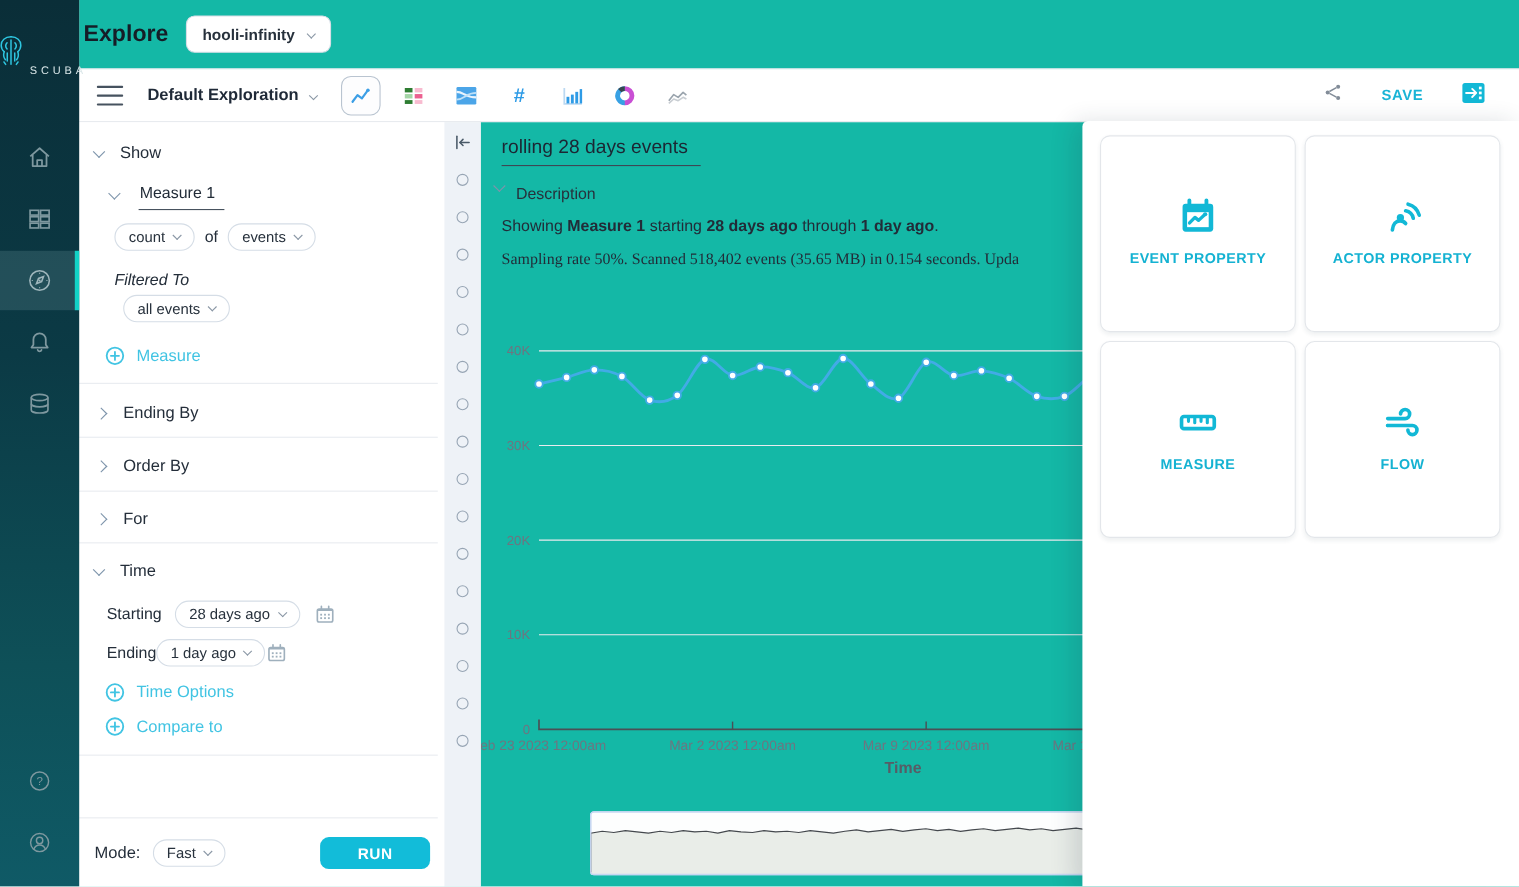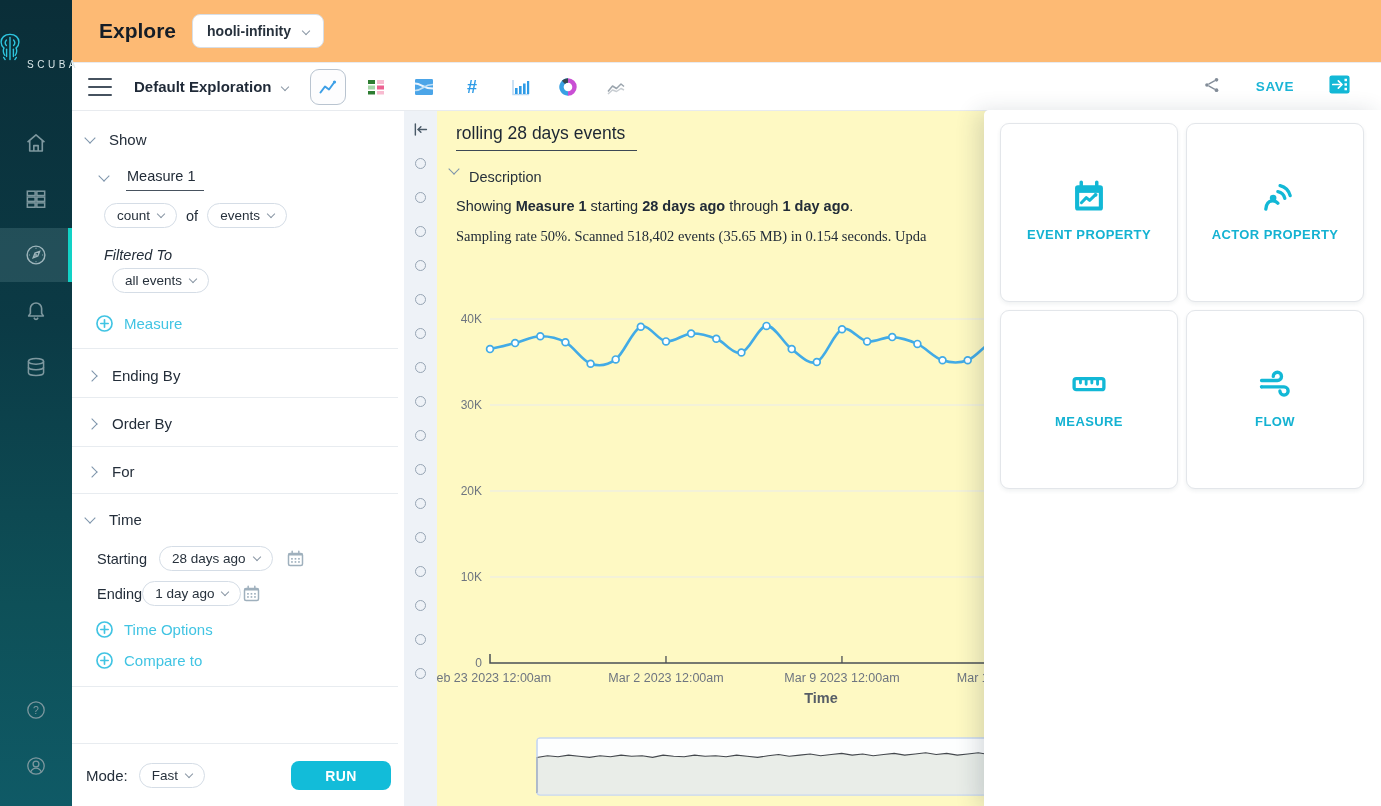--- a/index.html
+++ b/index.html
@@ -14,21 +14,21 @@
   .nav-item { position:relative; height:54px; margin-bottom:2px; display:flex; align-items:center; justify-content:center; color:#7e989f; cursor:pointer; }
   .nav-item svg { width:26px; height:26px; }
   .nav-item.active { background:rgba(143,188,196,.18); color:#9fb6bc; }
   .nav-item.active .active-bar { position:absolute; right:0; top:0; bottom:0; width:4px; background:#12d2c6; }
   #nav { margin-top:46px; }
   #sidebar-footer { position:absolute; bottom:8px; left:0; right:0; }
   #sidebar-footer .nav-item { height:48px; margin-bottom:8px; }
   #sidebar-footer svg { width:24px; height:24px; }
 
   
-  #topbar { position:absolute; left:72px; top:0; right:0; height:63px; background:#fdba74; border-bottom:1px solid #e8ebef; display:flex; align-items:center; padding-left:27px; z-index:5; }
+  #topbar { position:absolute; left:72px; top:0; right:0; height:63px; background:#14b8a6; border-bottom:1px solid #e8ebef; display:flex; align-items:center; padding-left:4px; z-index:5; }
   #page-title { font-size:21px; font-weight:700; color:#151d27; margin-right:16px; }
   .dropdown-pill { display:inline-flex; align-items:center; gap:12px; border:1px solid #d7dee6; border-radius:8px; height:34px; padding:0 14px; font-size:14px; font-weight:600; color:#27313c; background:#fff; cursor:pointer; }
 
   
   #toolbar { position:absolute; left:72px; top:63px; right:0; height:48px; background:#fff; border-bottom:1px solid #e8ebef; display:flex; align-items:center; padding:0 16px; z-index:5; }
   #hamburger { width:24px; height:18px; display:flex; flex-direction:column; justify-content:space-between; cursor:pointer; margin-right:22px; }
   #hamburger span { height:2px; background:#46525f; border-radius:1px; }
   #exploration-name { font-size:15px; font-weight:700; color:#1f2937; margin-right:10px; cursor:pointer; }
   #charttypes { display:flex; align-items:center; gap:12px; margin-left:22px; }
   .ct-btn { width:36px; height:36px; display:flex; align-items:center; justify-content:center; border-radius:9px; border:1px solid transparent; cursor:pointer; background:transparent; }
@@ -54,21 +54,21 @@
   #measure-label { font-size:14.5px; font-weight:500; color:#222c38; border-bottom:1px solid #47525e; padding:0 8px 6px 1px; }
   #run-btn { position:absolute; left:219px; top:650px; width:100px; height:29px; background:#12bcd9; color:#fff; font-weight:700; font-size:14px; letter-spacing:.4px; border:none; border-radius:8px; cursor:pointer; }
 
   
   #rail { position:absolute; left:404px; top:111px; width:33px; bottom:0; background:#eef2f7; z-index:4; }
   #collapse-btn { position:absolute; top:9px; left:7px; color:#4a5a68; cursor:pointer; }
   #collapse-btn svg { width:19px; height:19px; }
   .rail-circle { position:absolute; left:11px; width:11px; height:11px; border:1.5px solid #97a5b4; border-radius:50%; background:#fff0; cursor:pointer; }
 
   
-  #content { position:absolute; left:437px; top:111px; right:0; bottom:0; background:#fef9c3; z-index:3; overflow:hidden; }
+  #content { position:absolute; left:437px; top:111px; right:0; bottom:0; background:#14b8a6; z-index:3; overflow:hidden; }
   #query-title { position:absolute; left:19px; top:12px; width:181px; font-size:17.5px; color:#1c2633; padding-bottom:6px; border-bottom:1px solid #3d4854; cursor:text; }
   #desc-head { position:absolute; left:13px; top:58px; display:flex; gap:11px; cursor:pointer; }
   #desc-label { font-size:14.5px; color:#27313c; }
   .desc-line { position:absolute; left:19px; font-size:14.5px; color:#222c38; white-space:nowrap; }
   #desc-line1 { top:87px; }
   #desc-line2 { top:117px;font-family:Liberation Serif, serif; }
   #main-chart { position:absolute; left:0; top:170px; }
   #minimap { position:absolute; left:0; top:624px; }
 
   

